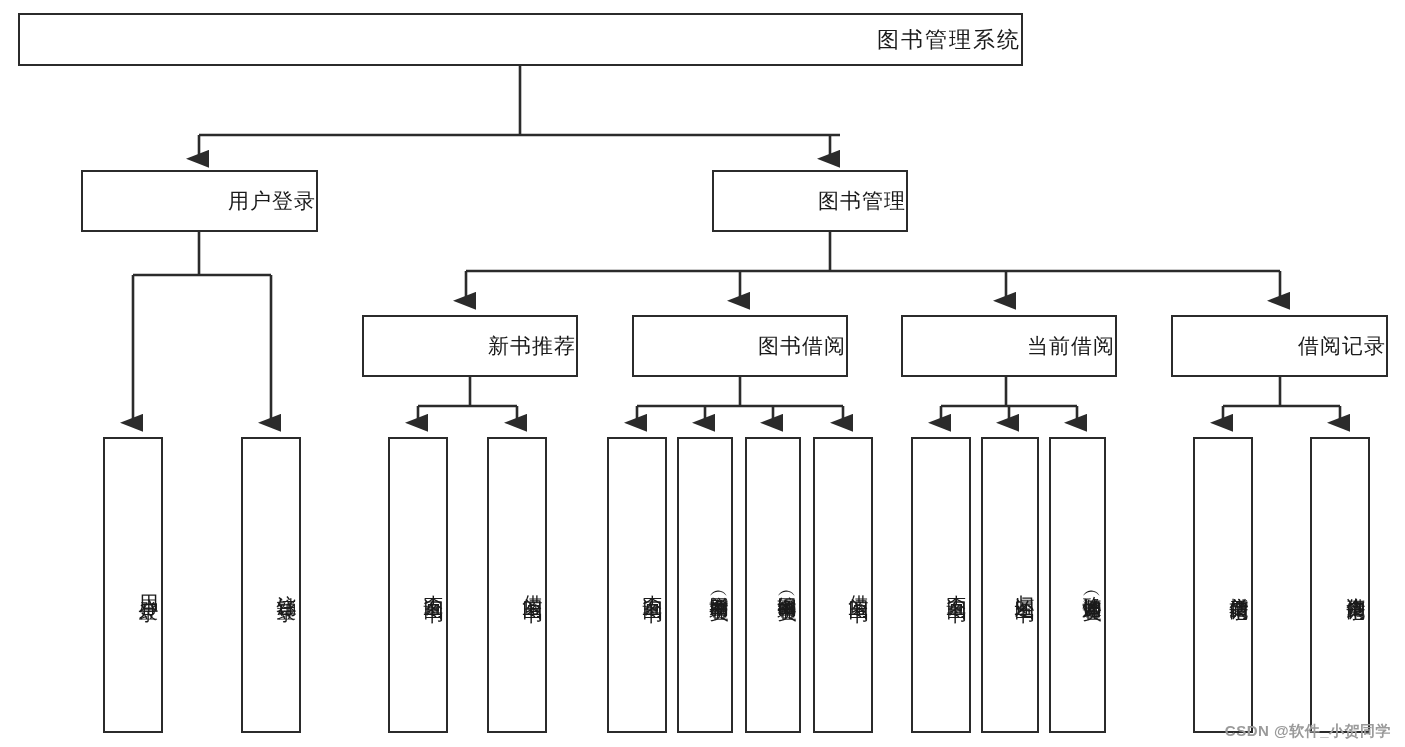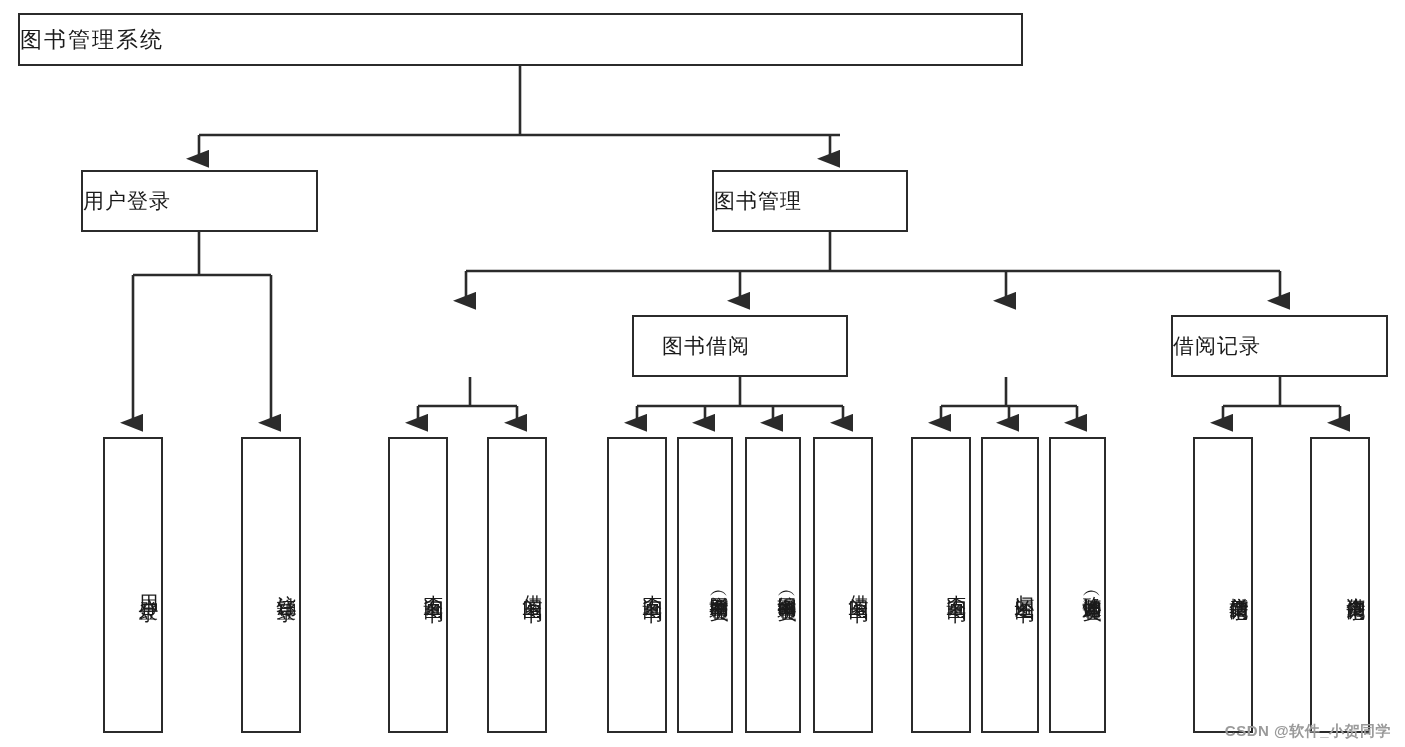--- a/index.html
+++ b/index.html
@@ -26,21 +26,21 @@
     height: 747px;
     pointer-events: none;
   }
   .node {
     position: absolute;
     box-sizing: border-box;
     border: 2px solid #2b2b2b;
     background: #ffffff;
     display: flex;
     align-items: center;
-    justify-content: flex-start;
+    justify-content: flex-end;
     color: #1a1a1a;
     text-align: center;
   }
   .node.h {
     font-size: 21px;
     line-height: 1.2;
     letter-spacing: 1px;
   }
   .node.title {
     font-size: 22px;
@@ -131,23 +131,29 @@
     <span>图书管理系统</span>
   </div>
 
   <div class="node h" style="left:81px; top:170px; width:237px; height:62px;">
     <span>用户登录</span>
   </div>
   <div class="node h" style="left:712px; top:170px; width:196px; height:62px;">
     <span>图书管理</span>
   </div>
 
+  <div class="node h" style="left:362px; top:315px; width:216px; height:62px;">
+    <span>新书推荐</span>
+  </div>
   <div class="node h" style="left:632px; top:315px; width:216px; height:62px;padding-left:28px;">
     <span>图书借阅</span>
   </div>
+  <div class="node h" style="left:901px; top:315px; width:216px; height:62px;">
+    <span>当前借阅</span>
+  </div>
   <div class="node h" style="left:1171px; top:315px; width:217px; height:62px;">
     <span>借阅记录</span>
   </div>
 
   <div class="node v" style="left:103px; top:437px; width:60px; height:296px;">
     <span>用户登录</span>
   </div>
   <div class="node v" style="left:241px; top:437px; width:60px; height:296px;">
     <span>注销登录</span>
   </div>

